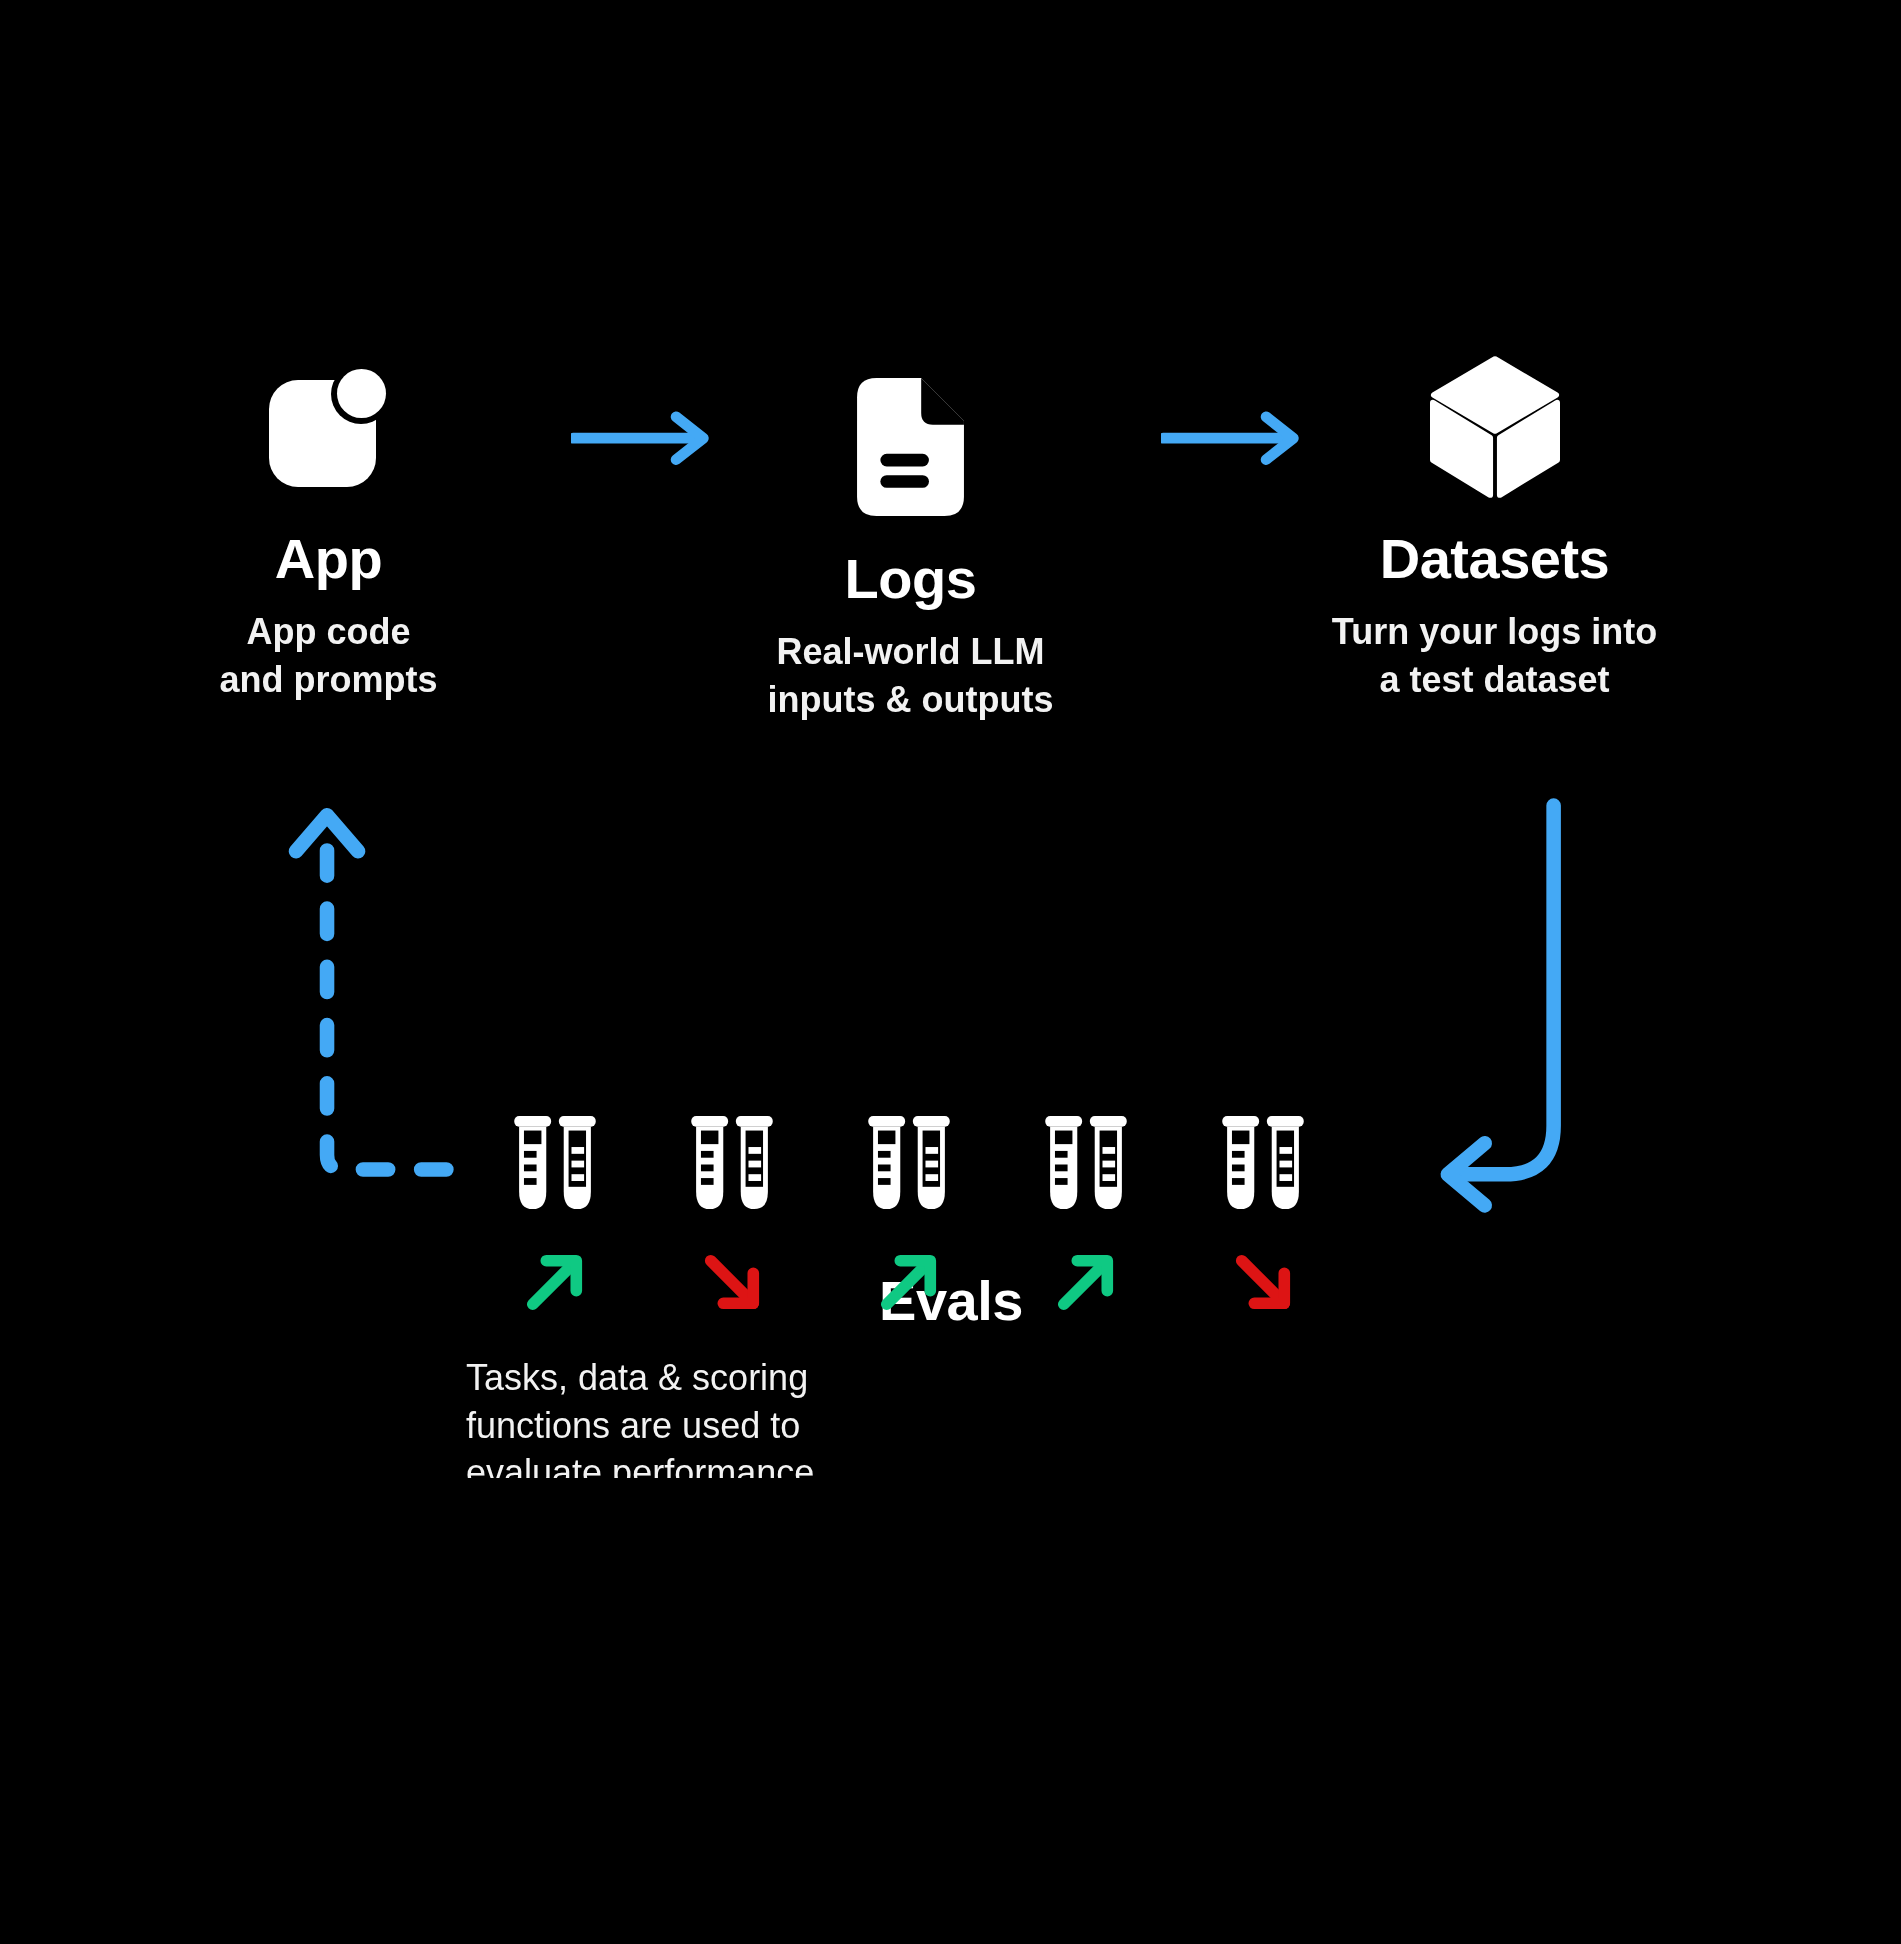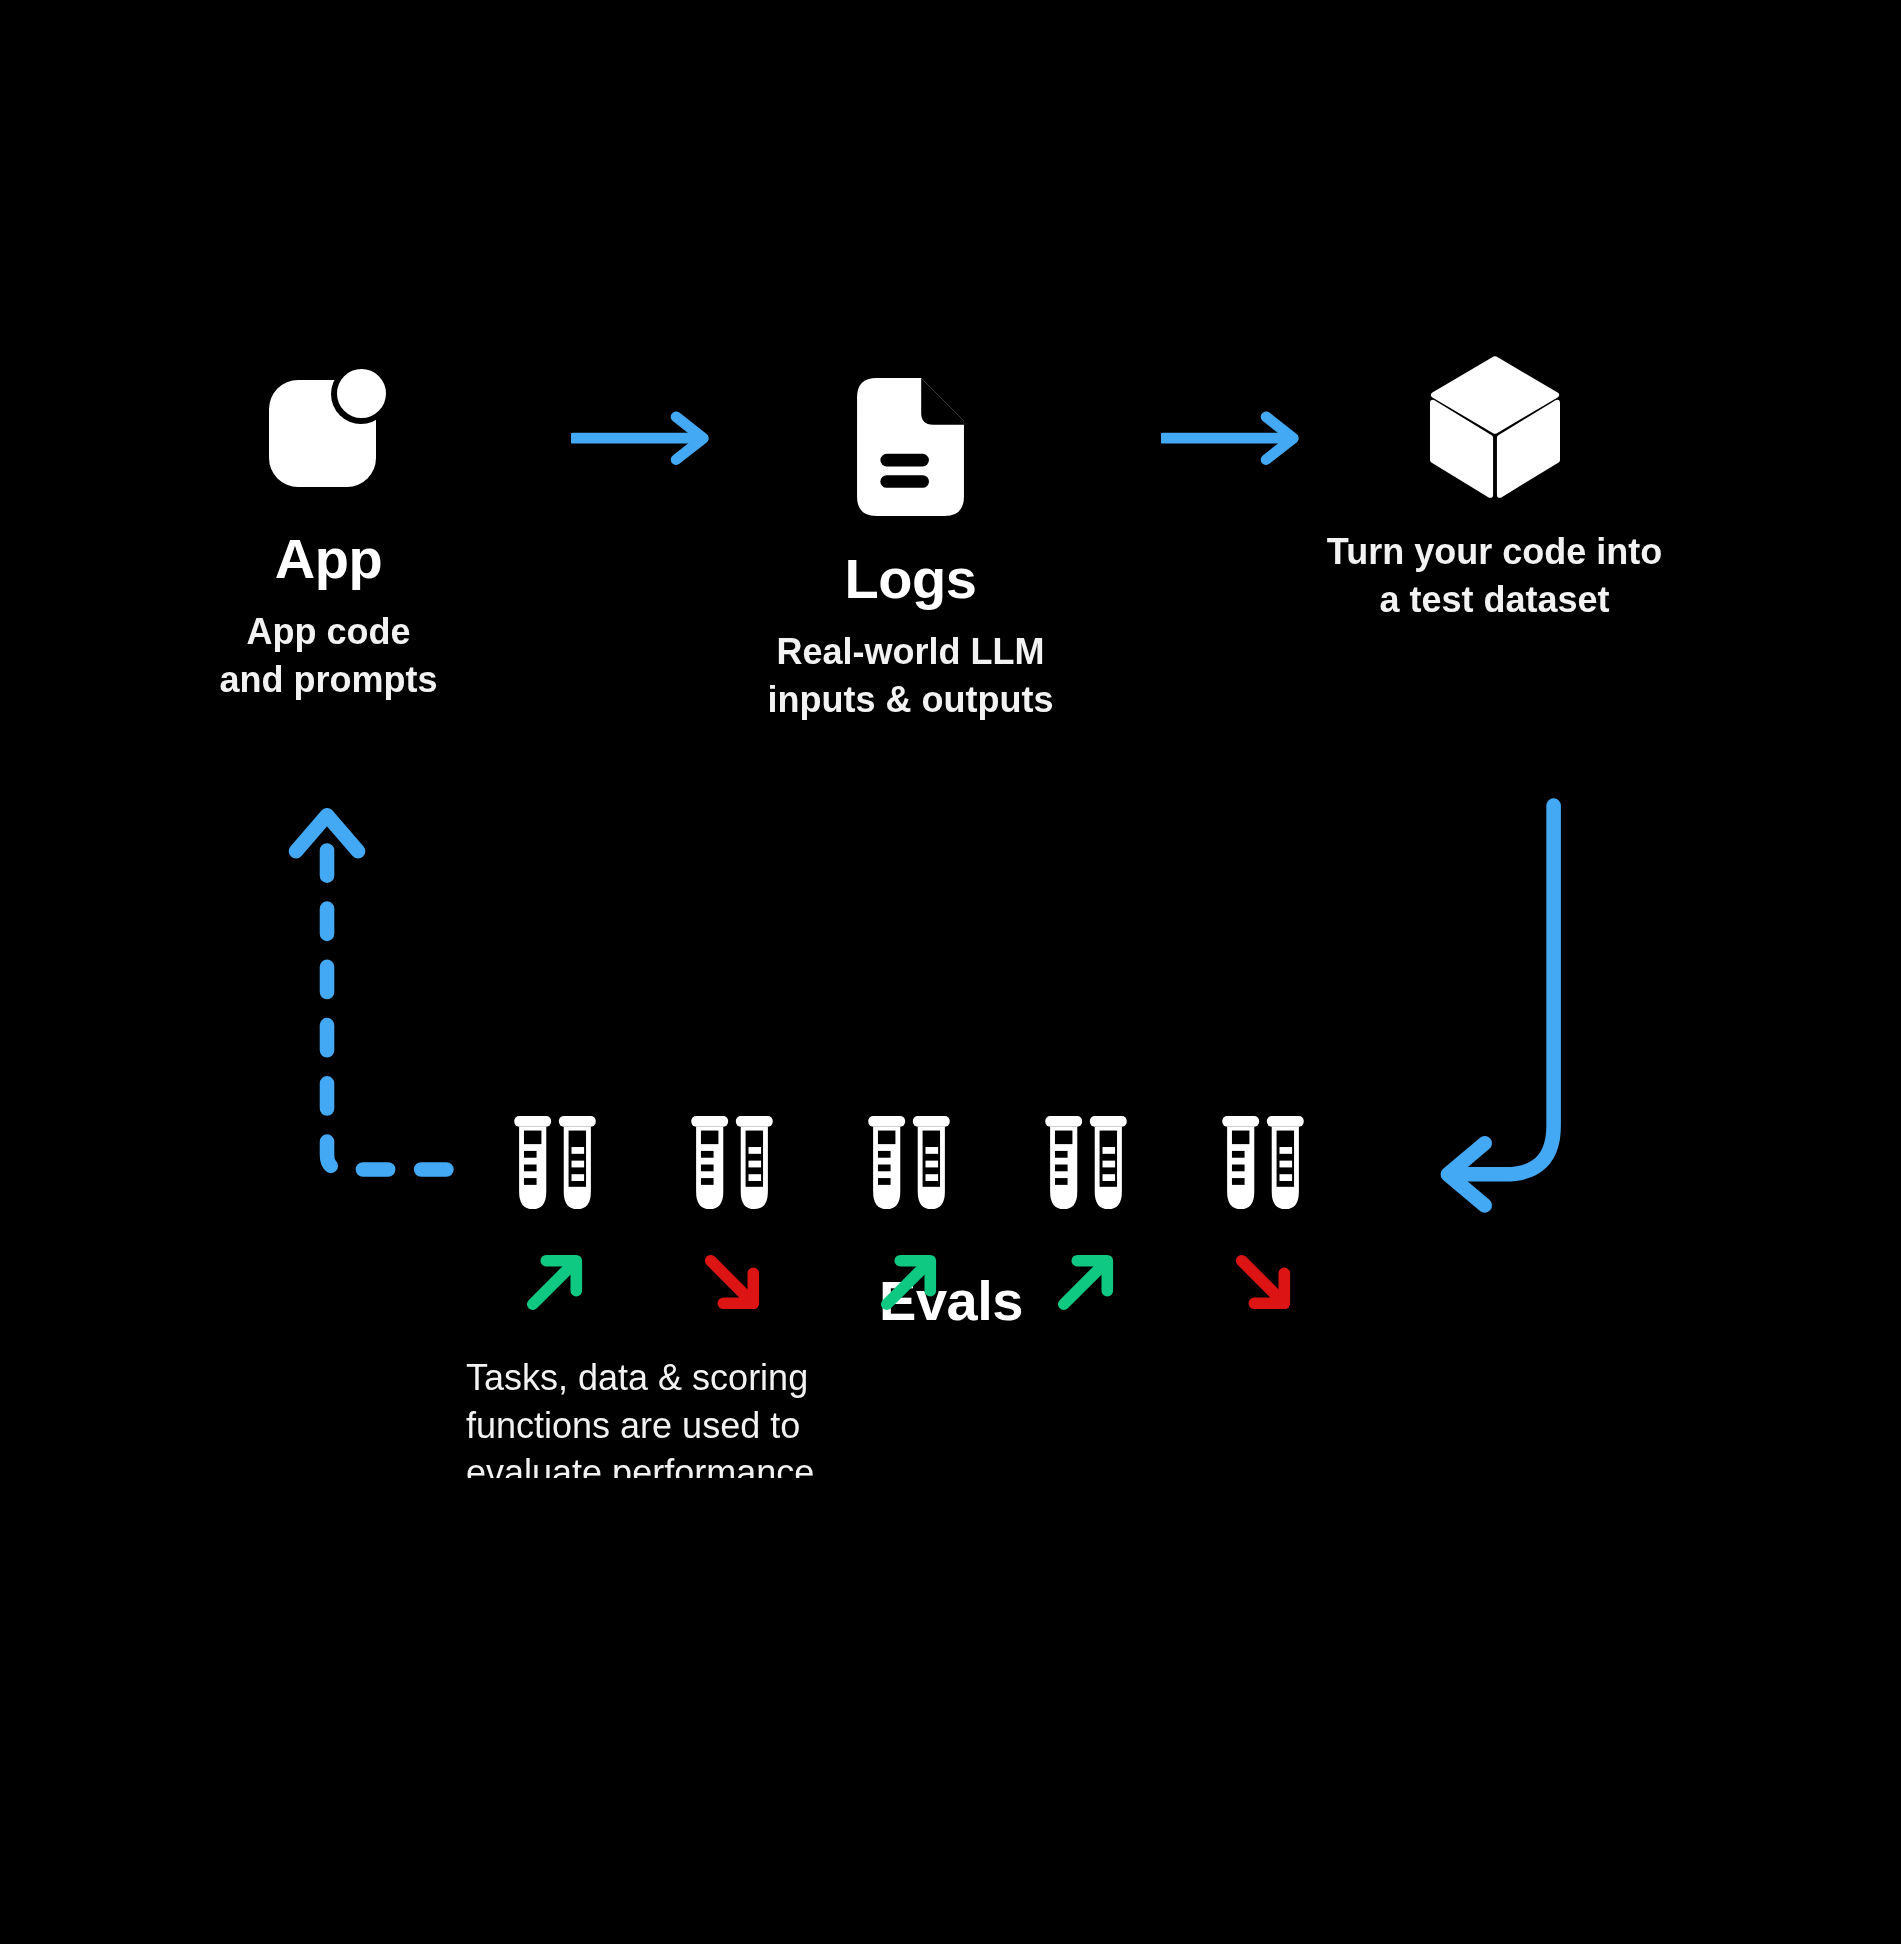--- a/index.html
+++ b/index.html
@@ -208,21 +208,22 @@
     <div class="node-icon">
       <svg width="130" height="142" viewBox="0 0 134 146" xmlns="http://www.w3.org/2000/svg">
 
         <path d="M 67 3 L 130 40 L 67 77 L 4 40 Z" fill="#ffffff" stroke="#ffffff" stroke-width="6" stroke-linejoin="round"></path>
 
         <path d="M 3 48 L 62 84 L 62 143 L 3 107 Z" fill="#ffffff" stroke="#ffffff" stroke-width="6" stroke-linejoin="round"></path>
 
         <path d="M 131 48 L 72 84 L 72 143 L 131 107 Z" fill="#ffffff" stroke="#ffffff" stroke-width="6" stroke-linejoin="round"></path>
       </svg>
     </div>
-    <div class="node-desc">Turn your code into
+    <div class="node-title">Datasets</div>
+    <div class="node-desc">Turn your logs into
 a test dataset</div>
   </div>
 
   <div id="evals-group">
 
     <div class="tube-row">
 
       <div class="eval-item">
         <div class="eval-tubes">
           <svg width="82" height="97" viewBox="0 0 84 100" xmlns="http://www.w3.org/2000/svg">

